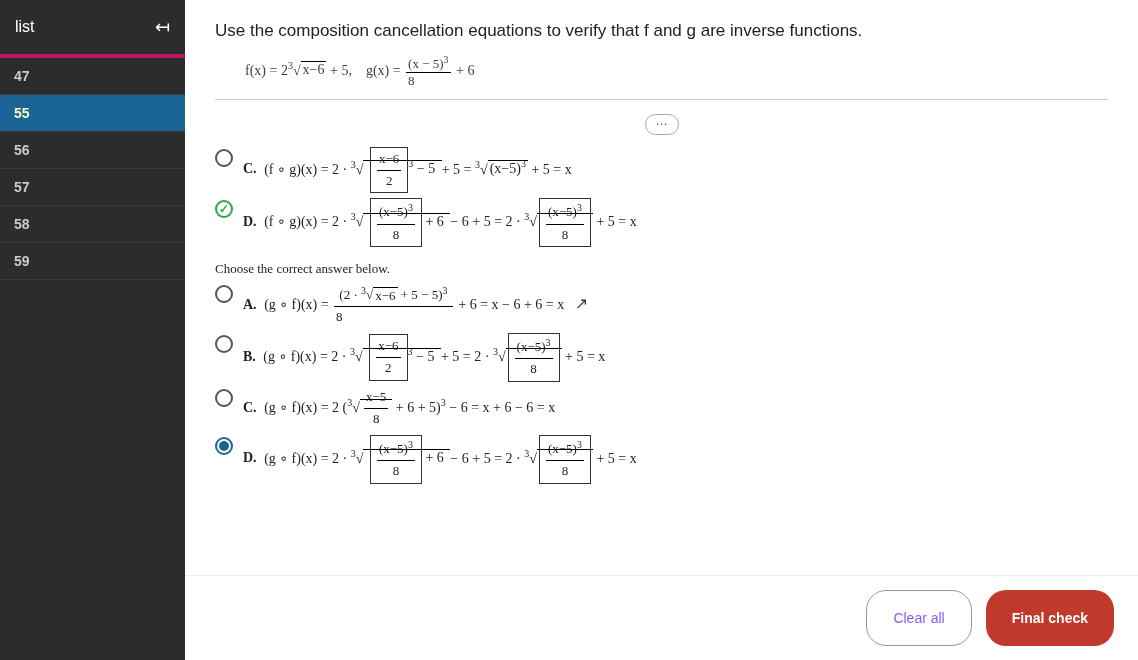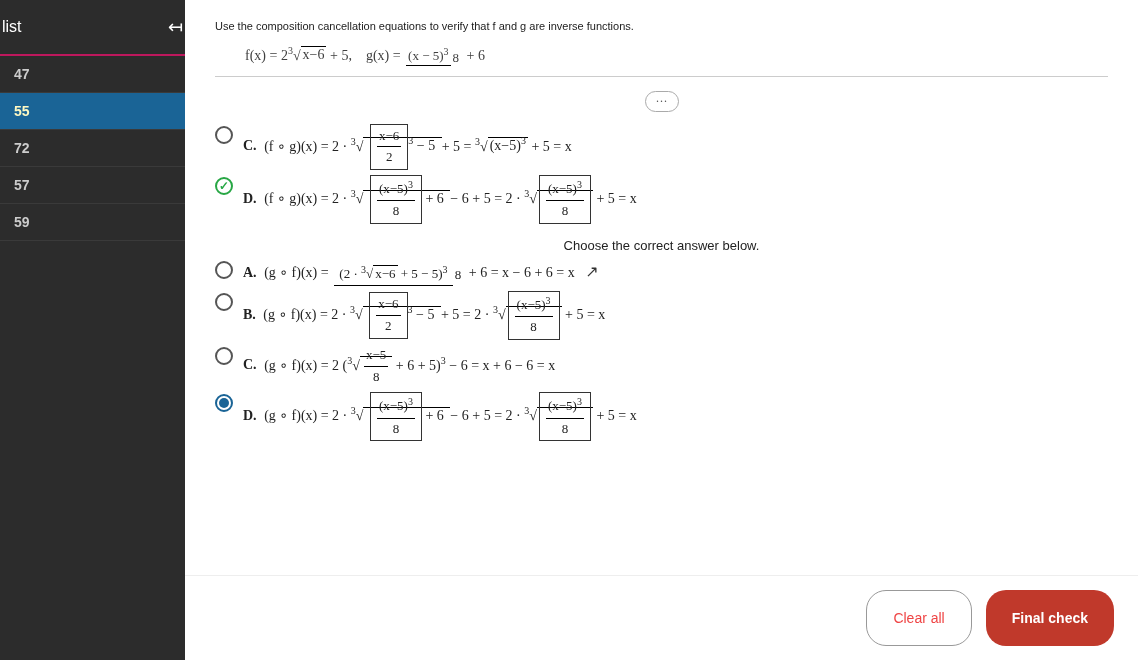--- a/index.html
+++ b/index.html
@@ -20,22 +20,22 @@
       display: flex;
       flex-direction: column;
       color: white;
       flex-shrink: 0;
     }
 
     .sidebar-header {
       display: flex;
       align-items: center;
       justify-content: space-between;
-      padding: 16px 2px;
-      border-bottom: 2px solid #be185d;
+      padding: 16px 15px;
+      border-bottom: 4px solid #be185d;
       text-align: center;
     }
 
     .sidebar-title {
       font-size: 16px;
       color: white;
       font-family: Arial, sans-serif;
     }
 
     .sidebar-back-icon {
@@ -69,21 +69,21 @@
     .main-content {
       flex: 1;
       background: white;
       padding: 18px 30px 18px 30px;
       overflow-y: auto;
       position: relative;
     }
 
     .question-header {
       font-family: Arial, sans-serif;
-      font-size: 11px;
+      font-size: 17px;
       color: #222;
       margin-bottom: 10px;
       line-height: 1.5;
     }
 
     .given-functions {
       font-size: 14px;
       margin: 6px 0 10px 30px;
       color: #404040;
     }
@@ -172,25 +172,24 @@
       font-weight: bold;
       margin-right: 4px;
     }
 
     .math-text {
       font-family: 'Times New Roman', Times, serif;
       font-size: 14px;
     }
 
     .section-label {
-      font-family: Liberation Sans, sans-serif;
+      font-family: Liberation Serif, serif;
       font-size: 13px;
       color: #222;
       margin: 10px 0 6px 0;
-      text-align: center;
     }
 
     
     .bottom-bar {
       position: absolute;
       bottom: 0;
       right: 0;
       width: calc(100% );
       display: flex;
       justify-content: flex-end;
@@ -199,42 +198,42 @@
       background: white;
       border-top: 1px solid #eee;
     }
 
     .btn-clear {
       background: white;
       border: 1px solid #999;
       border-radius: 20px;
       padding: 8px 26px;
       font-size: 14px;
-      color: #ef4444;
+      color: #8b5cf6;
       cursor: pointer;
       font-family: Arial, sans-serif;
     }
 
     .btn-final {
       background: #c0392b;
       border: none;
       border-radius: 20px;
       padding: 20px 26px;
       font-size: 14px;
       color: white;
       cursor: pointer;
       font-family: Arial, sans-serif;
       font-weight: bold;
     }
 
     
     .frac {
       display: inline-flex;
-      flex-direction: row;
-      align-items: flex-end;
+      flex-direction: column;
+      align-items: flex-start;
       vertical-align: middle;
       margin: 0 2px;
       font-size: 13px;
     }
     .frac .num { border-bottom: 1px solid black; padding: 0 2px; }
     .frac .den { padding: 0 2px; }
 
     sup { font-size: 10px; vertical-align: super; }
 
     .boxed {
@@ -251,24 +250,27 @@
     <span class="sidebar-title">list</span>
     <span class="sidebar-back-icon">↤</span>
   </div>
   <div class="sidebar-item">
     <span class="sidebar-item-number">47</span>
   </div>
   <div class="sidebar-item active">
     <span class="sidebar-item-number">55</span>
   </div>
   <div class="sidebar-item">
-    <span class="sidebar-item-number">72</span>
+    <span class="sidebar-item-number">56</span>
   </div>
   <div class="sidebar-item">
     <span class="sidebar-item-number">57</span>
+  </div>
+  <div class="sidebar-item">
+    <span class="sidebar-item-number">58</span>
   </div>
   <div class="sidebar-item">
     <span class="sidebar-item-number">59</span>
   </div>
 </div>
 
 <div class="main-content">
 
   <div class="question-header">Use the composition cancellation equations to verify that f and g are inverse functions.</div>
 

